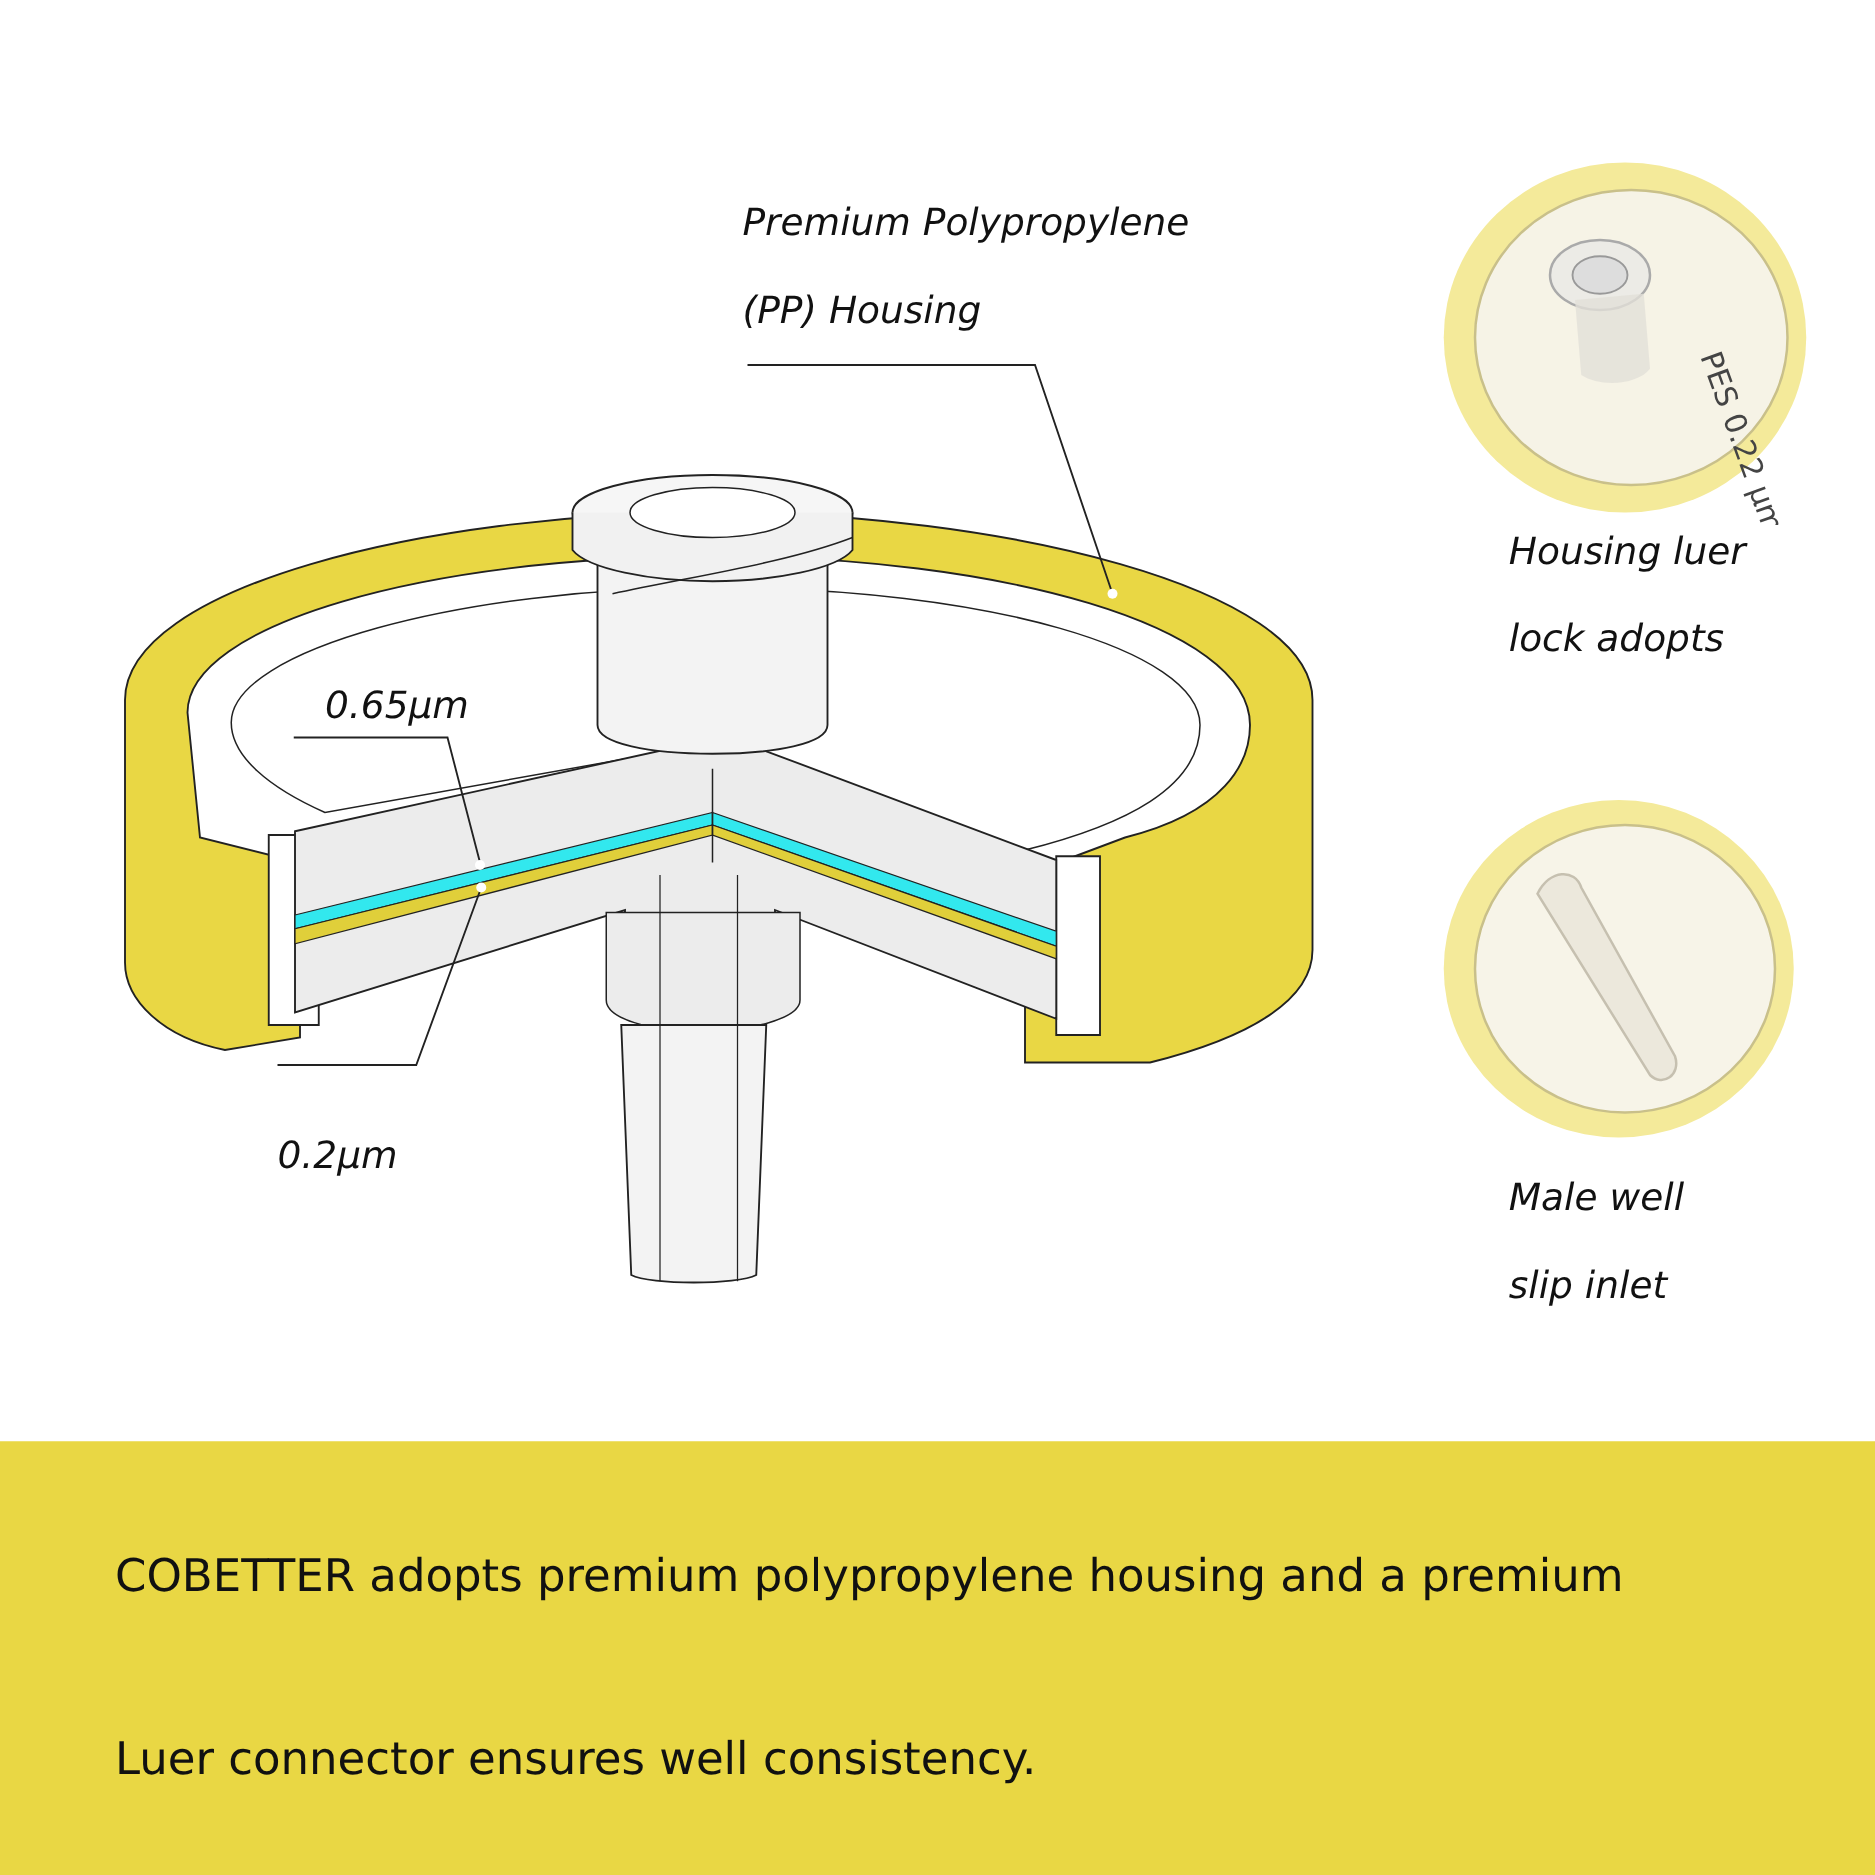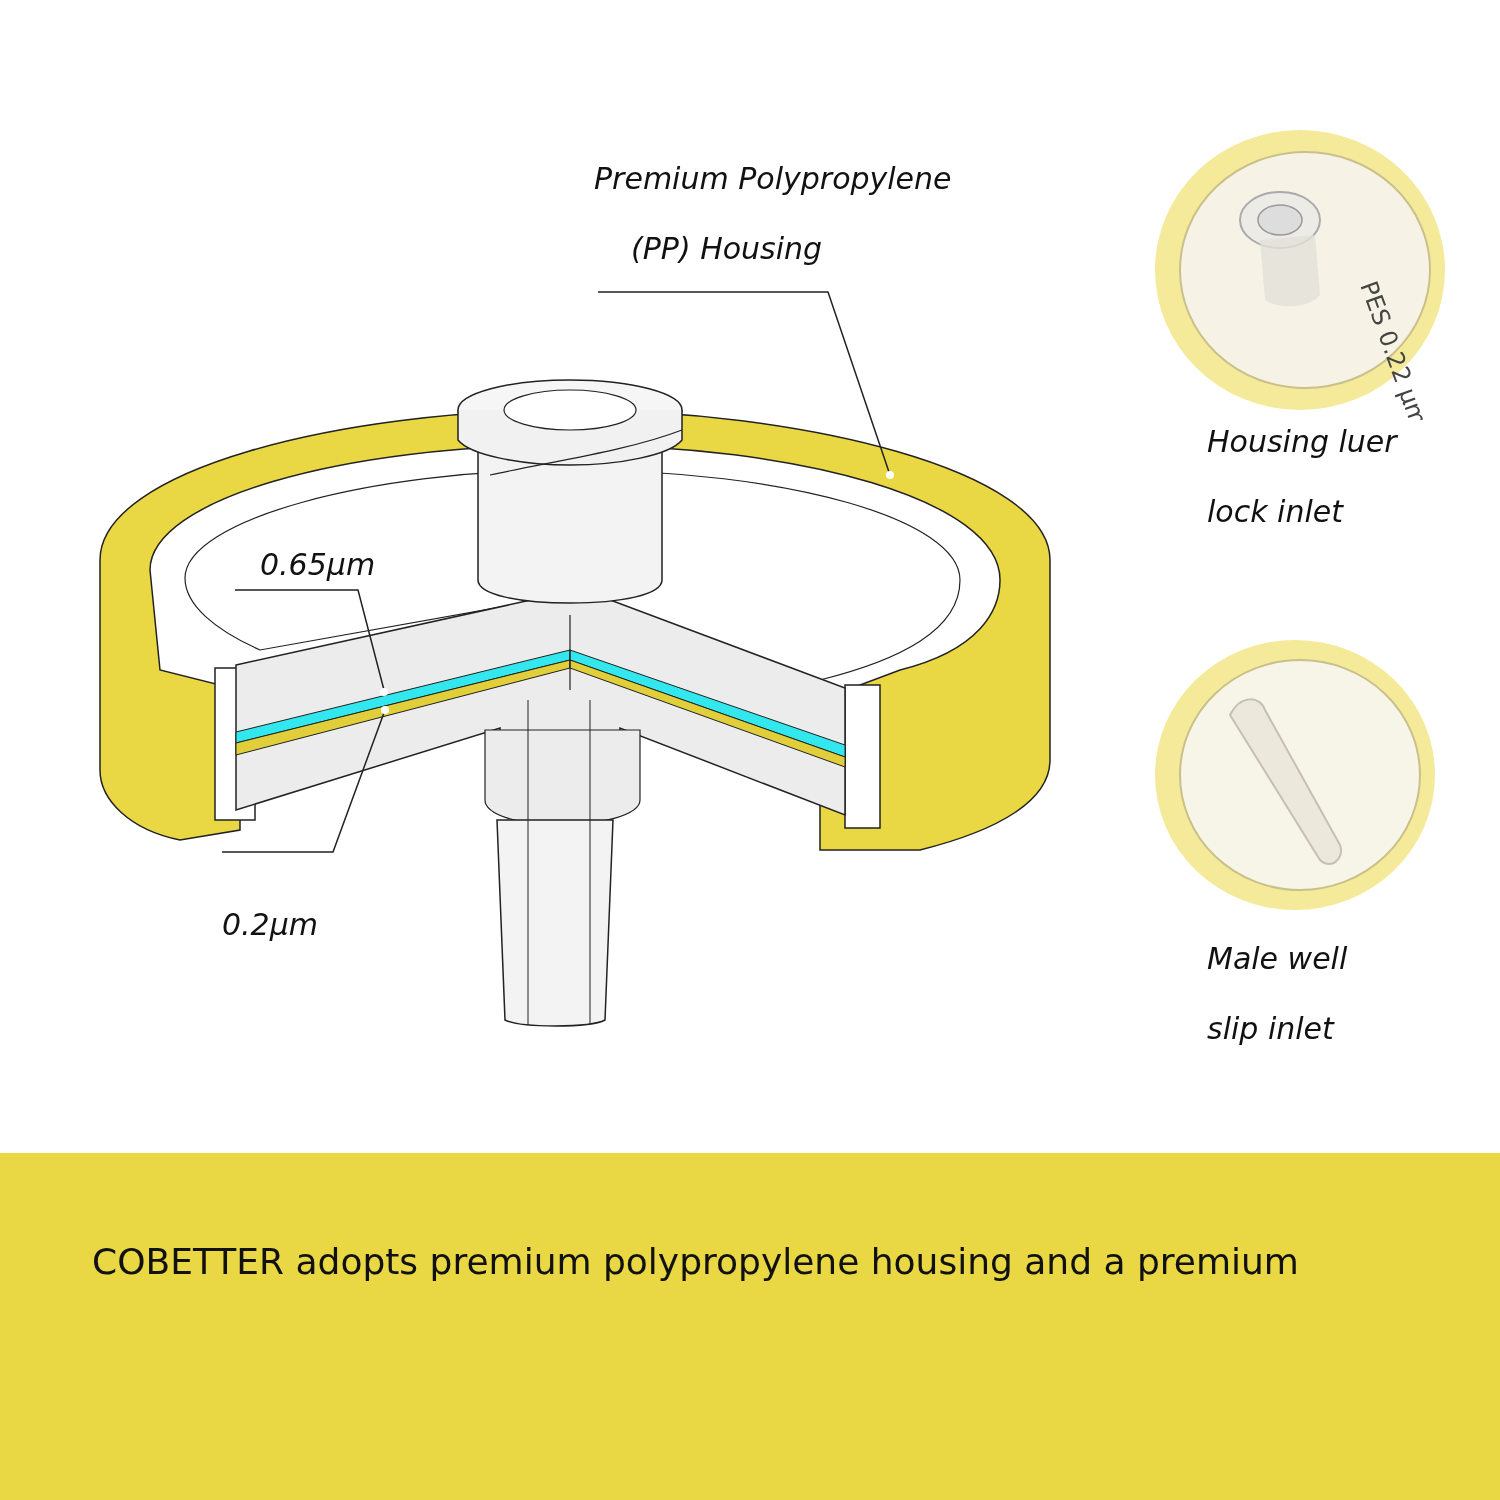--- a/index.html
+++ b/index.html
@@ -50,41 +50,42 @@
 
   <polyline points="598,292 828,292 890,475" fill="none" stroke="#222" stroke-width="1.5"></polyline>
   <circle cx="890" cy="475" r="4" fill="#fff"></circle>
   <polyline points="235,590 358,590 384,690" fill="none" stroke="#222" stroke-width="1.5"></polyline>
   <polyline points="222,852 333,852 385,710" fill="none" stroke="#222" stroke-width="1.5"></polyline>
   <circle cx="384" cy="692" r="4" fill="#fff"></circle>
   <circle cx="385" cy="710" r="4" fill="#fff"></circle>
 </svg>
 
 <div class="label" style="left:594px;top:144px;">Premium Polypropylene</div>
-<div class="label" style="left:594px;top:214px;margin-left:37px;">(PP) Housing</div>
+<div class="label" style="left:594px;top:214px;">(PP) Housing</div>
 <div class="label" style="left:228px;top:530px;margin-left:32px;">0.65μm</div>
 <div class="label" style="left:222px;top:890px;">0.2μm</div>
 
 <svg class="photo" style="left:1150px;top:120px;" width="300" height="300" viewBox="0 0 300 300">
   <ellipse cx="150" cy="150" rx="145" ry="140" fill="#f4ea9a"></ellipse>
   <ellipse cx="155" cy="150" rx="125" ry="118" fill="#f6f3e6" stroke="#c9c08a" stroke-width="2"></ellipse>
   <ellipse cx="130" cy="100" rx="40" ry="28" fill="#ecebe6" stroke="#aaa" stroke-width="2"></ellipse>
   <ellipse cx="130" cy="100" rx="22" ry="15" fill="#ddd" stroke="#999" stroke-width="1.5"></ellipse>
   <path d="M110,120 L115,180 C130,190 160,188 170,175 L165,115" fill="#e2e0d8" opacity="0.8"></path>
   <text x="210" y="165" font-size="24" fill="#444" transform="rotate(70 210 165)" font-family="DejaVu Sans, sans-serif">PES 0.22 μm</text>
 </svg>
 <div class="label" style="left:1207px;top:407px;">Housing luer</div>
-<div class="label" style="left:1207px;top:477px;">lock inlet</div>
+<div class="label" style="left:1207px;top:477px;">lock adopts</div>
 
 <svg class="photo" style="left:1150px;top:635px;" width="290" height="280" viewBox="0 0 290 280">
   <ellipse cx="145" cy="140" rx="140" ry="135" fill="#f4ea9a"></ellipse>
   <ellipse cx="150" cy="140" rx="120" ry="115" fill="#f7f4e8" stroke="#c9c08a" stroke-width="2"></ellipse>
   <path d="M80,80 C90,60 110,60 115,75 L190,210 C195,225 180,235 170,225 Z" fill="#ece8dc" stroke="#c6c0b0" stroke-width="2"></path>
 </svg>
 <div class="label" style="left:1207px;top:924px;">Male well</div>
 <div class="label" style="left:1207px;top:994px;">slip inlet</div>
 
 <div class="banner">
   <p>
     <span>COBETTER adopts premium  polypropylene housing and a premium</span><br>
     <br>
+    <span>Luer connector ensures well consistency.</span>
   </p>
 </div>
 
 </body></html>

